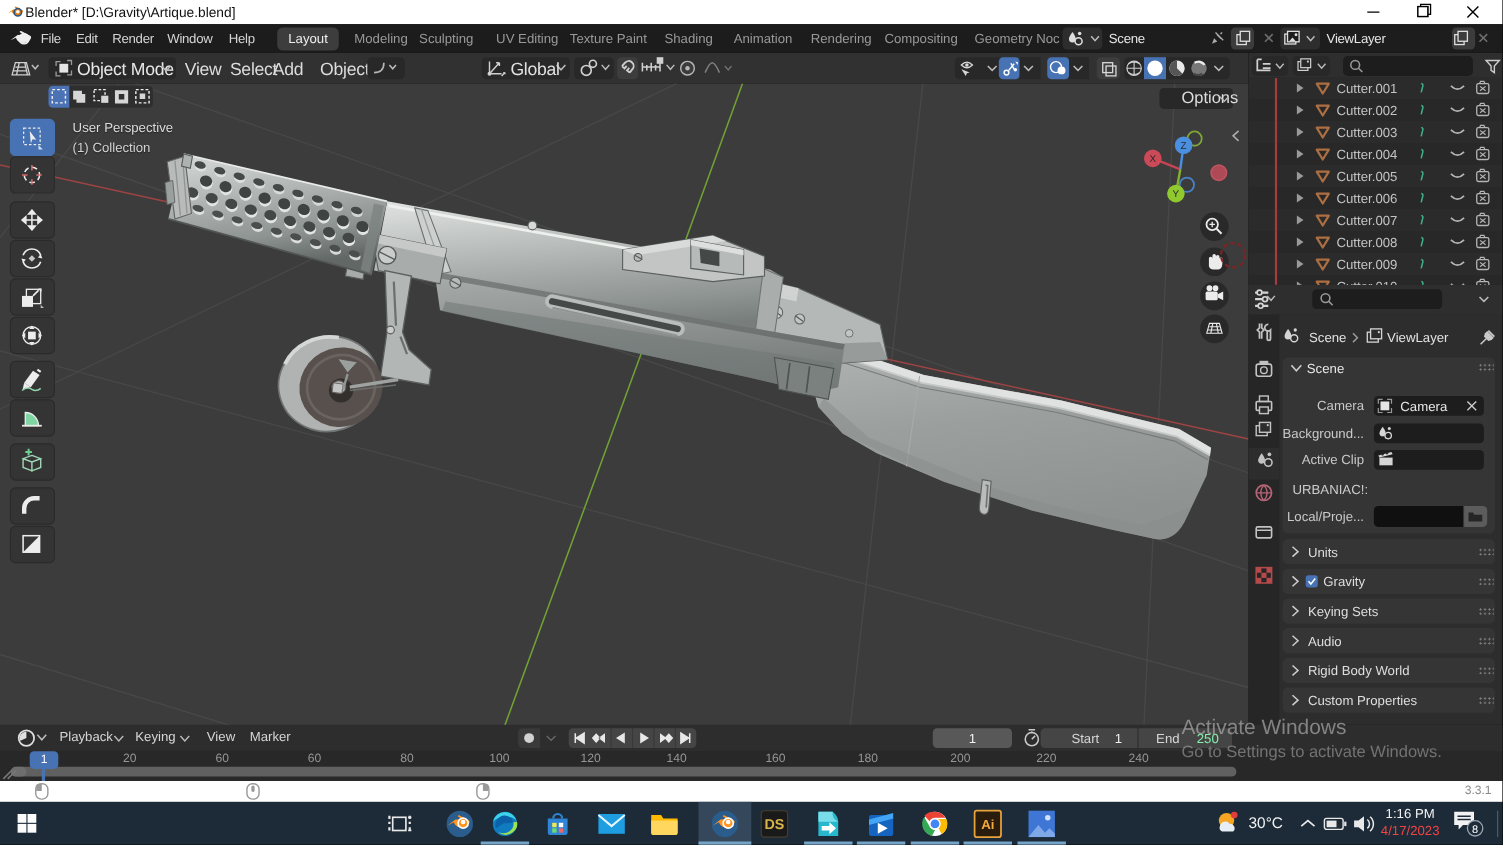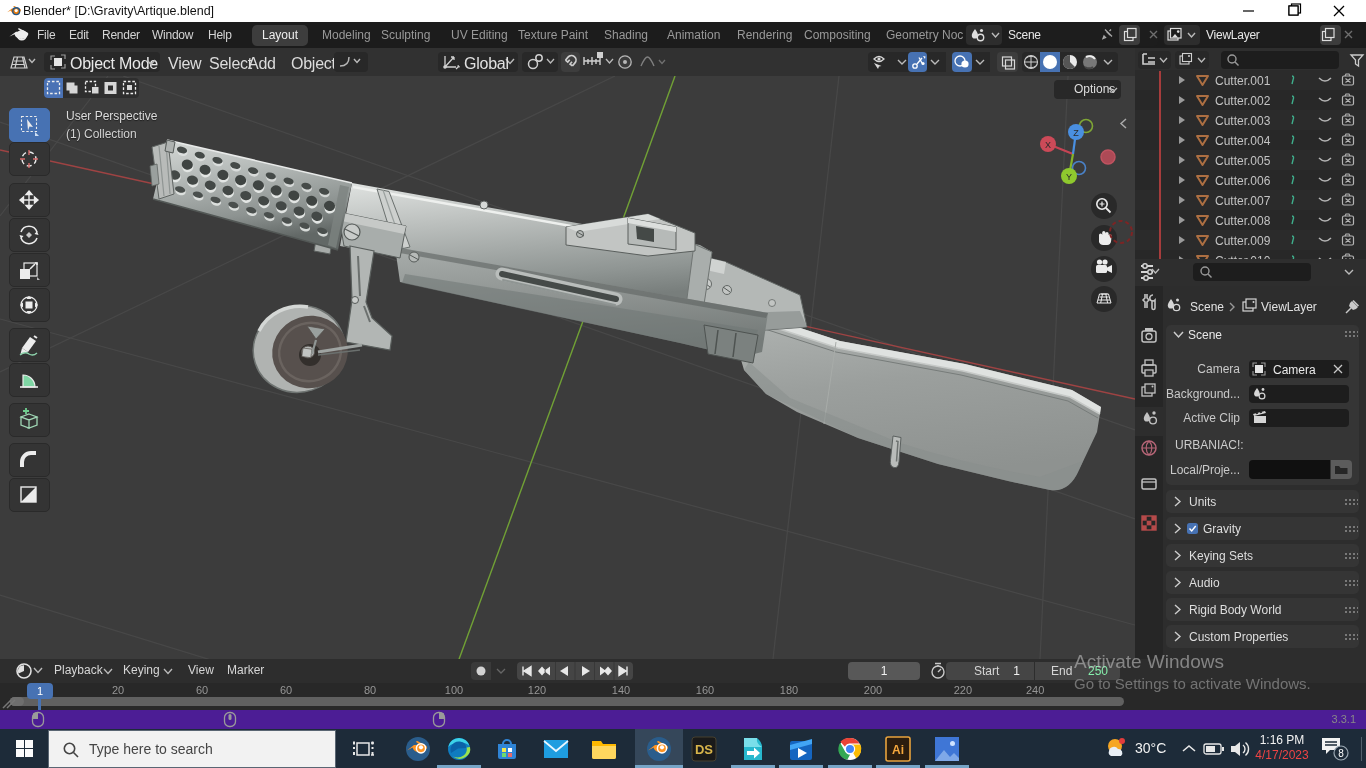--- a/index.html
+++ b/index.html
@@ -31,21 +31,21 @@
 #ptabs{left:0;top:27px;width:28px;height:373px;background:#262626}
 .panel{position:absolute;left:31px;width:193px;background:#353535;border-radius:5px;color:#dedede;font-size:12px}
 .dots{position:absolute;right:8px;width:14px;height:7px;opacity:.45;background-image:radial-gradient(#cdcdcd 34%,transparent 37%);background-size:4px 4px}
 .plabel{position:absolute;color:#c9c9c9;font-size:12px;text-align:right}
 .pfield{position:absolute;left:114px;width:100px;height:18px;background:#1d1d1d;border-radius:4px;color:#e9e9e9;font-size:12px}
 
 #timeline{left:0;top:659px;width:1366px;height:51px;background:#2b2b2b}
 #tlhead{left:0;top:0;width:1366px;height:24px;background:#2d2d2d;font-size:12px;color:#d6d6d6}
 #ruler{left:0;top:24px;width:1366px;height:27px;background:#282828;font-size:11px;color:#969696}
 
-#status{left:0;top:710px;width:1366px;height:19px;background:#4c1d95;color:#888;font-size:11px}
+#status{left:0;top:710px;width:1366px;height:19px;background:#ffffff;color:#888;font-size:11px}
 
 #taskbar{left:0;top:729px;width:1366px;height:39px;background:#1d2b39}
 #search{left:48px;top:1px;width:288px;height:38px;background:#f2f2f2;border:1px solid #5a6673;color:#454545;font-size:14px}
 .runline{position:absolute;top:36px;height:3px;background:#76a4c6}
 
 #wm1{left:1074px;top:651px;font-size:19px;color:rgba(185,185,185,.62);z-index:60}
 #wm2{left:1074px;top:675px;font-size:15px;color:rgba(175,175,175,.55);z-index:60}
 .wm{position:absolute;font-family:"Liberation Sans",sans-serif}
 svg{position:absolute;overflow:visible}
 </style></head>
@@ -398,21 +398,21 @@
       <rect x="3.5" y="3.5" width="12" height="12" stroke-dasharray="2.6 1.8"></rect>
       <path d="M22.5,4.5 h8 v3 h3 v8 h-8 v-3 h-3z" fill="#d6d6d6" stroke="none"></path>
       <rect x="41.5" y="3.5" width="10" height="10" stroke-dasharray="2.4 1.7"></rect>
           <rect x="48" y="9" width="6.5" height="6.5" fill="#d6d6d6" stroke="none"></rect>
       <path d="M60.5,4 h12 v12 h-12z M64,7.5 h5 v5 h-5z" fill="#d6d6d6" stroke="none" fill-rule="evenodd"></path>
       <rect x="79.5" y="3.5" width="12" height="12" stroke-dasharray="2.6 1.8"></rect>
           <rect x="83" y="7" width="5" height="5" fill="#d6d6d6" stroke="none"></rect>
     </g>
   </svg>
 
-  <div class="abs" style="left:1054px;top:4px;width:67px;height:19px;background:#282828;border-radius:4px;color:#ddd;font-size:12px;line-height:19px;padding-left:20px">Options</div>
+  <div class="abs" style="left:1054px;top:4px;width:67px;height:19px;background:#282828;border-radius:4px;color:#ddd;font-size:15px;line-height:19px;padding-left:20px">Options</div>
   <svg width="12" height="19" style="left:1107px;top:4px" viewBox="0 0 12 19">
         <path d="M2 8l4 4 4-4" fill="none" stroke="#bbb" stroke-width="1.3"></path>
       </svg>
   <div id="tools">
         <div class="tool act" style="top:32px"></div>
 <div class="tool" style="top:66px"></div>
 <div class="tool" style="top:107px"></div>
 <div class="tool" style="top:142px"></div>
 <div class="tool" style="top:177px"></div>
 <div class="tool" style="top:212px"></div>
@@ -832,25 +832,25 @@
           <span style="position:absolute;right:12px;top:2px;color:#86efac">250</span>
         </div>
       </div>
   <div class="abs" id="ruler">
         <div class="abs" style="left:103px;top:1px;width:30px;text-align:center">20</div>
 <div class="abs" style="left:187px;top:1px;width:30px;text-align:center">60</div>
 <div class="abs" style="left:271px;top:1px;width:30px;text-align:center">60</div>
 <div class="abs" style="left:355px;top:1px;width:30px;text-align:center">80</div>
 <div class="abs" style="left:439px;top:1px;width:30px;text-align:center">100</div>
 <div class="abs" style="left:522px;top:1px;width:30px;text-align:center">120</div>
-<div class="abs" style="left:606px;top:1px;width:30px;text-align:center">140</div>
+<div class="abs" style="left:606px;top:1px;width:30px;text-align:left">140</div>
 <div class="abs" style="left:690px;top:1px;width:30px;text-align:center">160</div>
 <div class="abs" style="left:774px;top:1px;width:30px;text-align:center">180</div>
 <div class="abs" style="left:858px;top:1px;width:30px;text-align:center">200</div>
-<div class="abs" style="left:942px;top:1px;width:30px;text-align:right">220</div>
+<div class="abs" style="left:942px;top:1px;width:30px;text-align:left">220</div>
 <div class="abs" style="left:1026px;top:1px;width:30px;text-align:left">240</div>
 <div class="abs" style="left:10px;top:14px;width:1114px;height:9px;background:#606060;border-radius:5px"></div>
 <div class="abs" style="left:10px;top:14px;width:14px;height:9px;background:#6e6e6e;border-radius:5px"></div>
 <div class="abs" style="left:27px;top:0;width:26px;height:16px;background:#4772b3;border-radius:4px;color:#fff;text-align:center;line-height:16px;font-size:11px">1</div>
 <div class="abs" style="left:38px;top:16px;width:3px;height:11px;background:#4772b3"></div>
 <svg width="14" height="14" style="left:2px;top:12px" viewBox="0 0 14 14">
           <path d="M1,13 L9,5 M5,13 l8,-8" stroke="#777" stroke-width="1.5"></path>
         </svg>
       </div>
 </div>
@@ -871,27 +871,20 @@
 <div class="abs" style="right:10px;top:3px">3.3.1</div>
 </div>
 
 <div class="abs" id="taskbar">
   <svg width="17" height="17" style="left:16px;top:11px" viewBox="0 0 17 17">
     <rect x="0" y="0" width="8" height="8" fill="#fbfbfb"></rect>
         <rect x="9" y="0" width="8" height="8" fill="#fbfbfb"></rect>
     <rect x="0" y="9" width="8" height="8" fill="#fbfbfb"></rect>
         <rect x="9" y="9" width="8" height="8" fill="#fbfbfb"></rect>
   </svg>
-  <div class="abs" id="search">
-    <svg width="18" height="18" style="left:13px;top:10px" viewBox="0 0 18 18">
-      <circle cx="7.5" cy="7.5" r="5.2" fill="none" stroke="#444" stroke-width="1.6"></circle>
-      <path d="M11.5 11.5 16 16" stroke="#444" stroke-width="1.6"></path>
-    </svg>
-    <div class="abs" style="left:40px;top:10px">Type here to search</div>
-  </div>
   <svg width="22" height="20" style="left:353px;top:10px" viewBox="0 0 22 20">
     <rect x="4" y="4" width="12" height="12" fill="none" stroke="#e8e8e8" stroke-width="1.5"></rect>
     <path d="M1,5.5 v-3 M1,10 v-2 M1,16 v-3 M19.5,5.5 v-3 M19.5,10 v-2 M19.5,16 v-3" stroke="#e8e8e8" stroke-width="2" fill="none"></path>
     <path d="M18,4 h3 M18,16 h3" stroke="#e8e8e8" stroke-width="1.5"></path>
   </svg>
   <div id="appicons">
         <svg width="28" height="28" style="left:404px;top:6px" viewBox="0 0 28 28">
           <circle cx="14" cy="14" r="12" fill="#2a5d8c"></circle>
           <path d="M3,15.5 10,10 16,9.7 12,7 a1.3,1.3 0 0 1 1.4,-0.9 l8.6,4.6 c1.1,0.65 1.2,1.75 0.4,3 -1.4,2.2 -4,3.6 -6.8,3.6 -3.5,0 -6.3,-2.1 -7,-4.8z" fill="#ff9421"></path>
           <circle cx="17" cy="13.3" r="4.6" fill="#ff9421" stroke="#fff" stroke-width="1.5"></circle>

